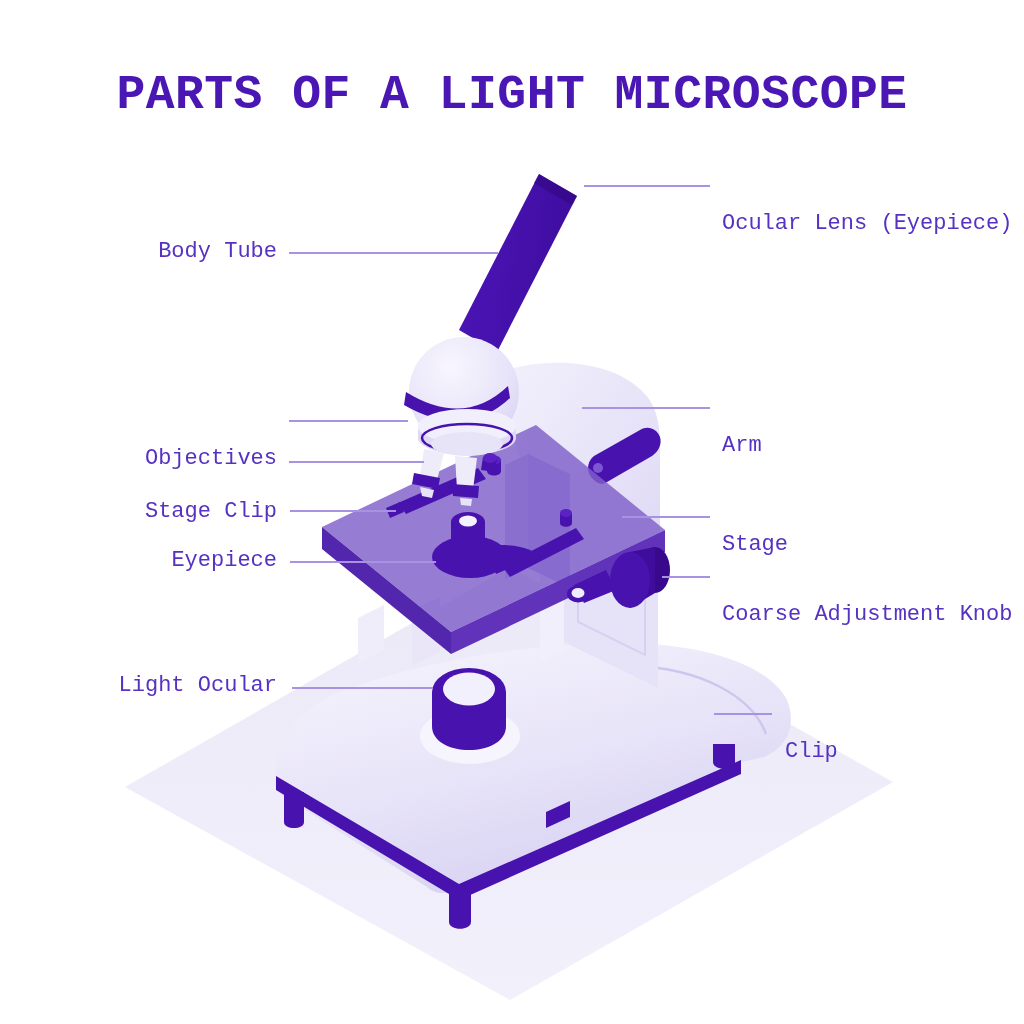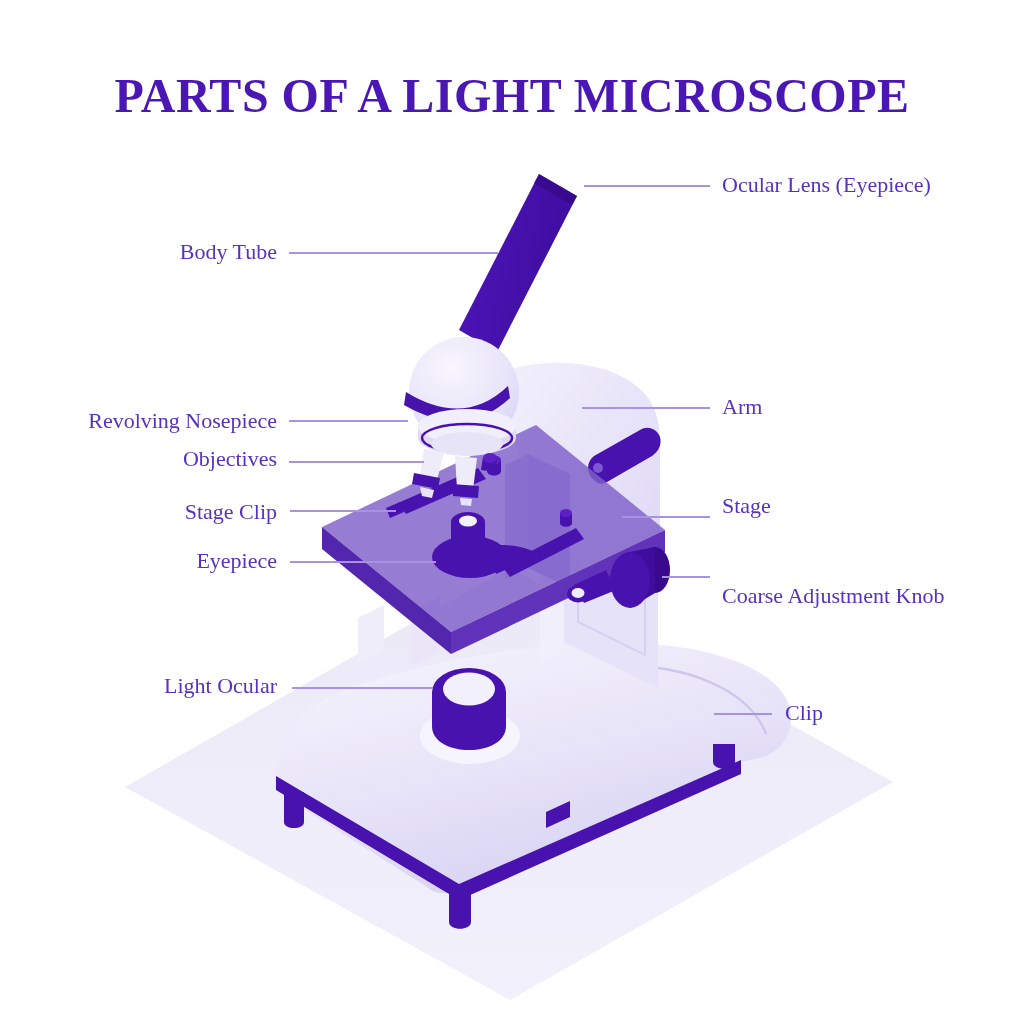--- a/index.html
+++ b/index.html
@@ -1,42 +1,42 @@
 <!DOCTYPE html>
 <html style="--background: #FFFFFF; --title_text: #4A16B4; --label_text: #5631C2; --leader_line: #A893E2; --dark: #4712AE; --light: #E9E5F8; --stage_top: #7F5FC9; --stage_side_left: #5326AE; --stage_side_right: #6133BA; --ground: #ECEAF7;"><head>
 <meta charset="utf-8">
 <style>
   html,body{margin:0;padding:0;background:#fff;}
   #canvas{
     position:relative;width:1024px;height:1024px;overflow:hidden;
     background:var(--background,#fff);
-    font-family:Liberation Serif, serif;
+    font-family:Liberation Mono, monospace;
   }
   #art{position:absolute;left:0;top:0;width:1024px;height:1024px;z-index:0;}
   .title{
     position:absolute;top:68px;left:0;width:100%;text-align:center;
     font-size:48px;font-weight:bold;letter-spacing:.5px;
     color:var(--title_text,#4A16B4);z-index:3;
   }
   .leader{position:absolute;height:2px;background:var(--leader_line,#A893E2);z-index:1;}
   .lbl{
     position:absolute;font-size:22px;line-height:28px;white-space:nowrap;
     color:var(--label_text,#5631C2);z-index:2;
   }
   .lbl.left{right:747px;text-align:center;}
-  .lbl.right{left:722px;}
+  .lbl.right{left:722px;margin-top:39px;}
   #lbl-ocular{top:171px}
   #lbl-body-tube{top:238px}
   #lbl-arm{top:393px}
   #lbl-nosepiece{top:407px}
   #lbl-objectives{top:445px}
   #lbl-stage-clip{top:498px}
   #lbl-stage{top:492px}
   #lbl-diaphragm{top:547px}
-  #lbl-coarse{top:582px}
+  #lbl-coarse{top:562px}
   #lbl-light{top:672px}
   #lbl-base{top:699px;left:785px}
   #ln-ocular{left:584px;top:185px;width:126px}
   #ln-body-tube{left:289px;top:252px;width:209px}
   #ln-arm{left:582px;top:407px;width:128px}
   #ln-nosepiece{left:289px;top:420px;width:119px}
   #ln-objectives{left:289px;top:461px;width:135px}
   #ln-stage-clip{left:290px;top:510px;width:106px}
   #ln-stage{left:622px;top:516px;width:88px}
   #ln-diaphragm{left:290px;top:561px;width:146px}
@@ -201,21 +201,20 @@
   <div class="leader" id="ln-stage-clip"></div>
   <div class="leader" id="ln-stage"></div>
   <div class="leader" id="ln-diaphragm"></div>
   <div class="leader" id="ln-coarse"></div>
   <div class="leader" id="ln-light"></div>
   <div class="leader" id="ln-base"></div>
 
   <div class="lbl right" id="lbl-ocular">Ocular Lens (Eyepiece)</div>
   <div class="lbl left" id="lbl-body-tube">Body Tube</div>
   <div class="lbl right" id="lbl-arm">Arm</div>
-  <div class="lbl left" id="lbl-nosepiece">Revolving Nosepiece</div>
   <div class="lbl left" id="lbl-objectives">Objectives</div>
   <div class="lbl left" id="lbl-stage-clip">Stage Clip</div>
   <div class="lbl right" id="lbl-stage">Stage</div>
   <div class="lbl left" id="lbl-diaphragm">Eyepiece</div>
   <div class="lbl right" id="lbl-coarse">Coarse Adjustment Knob</div>
   <div class="lbl left" id="lbl-light">Light Ocular</div>
   <div class="lbl right" id="lbl-base">Clip</div>
 
 </div>
 

